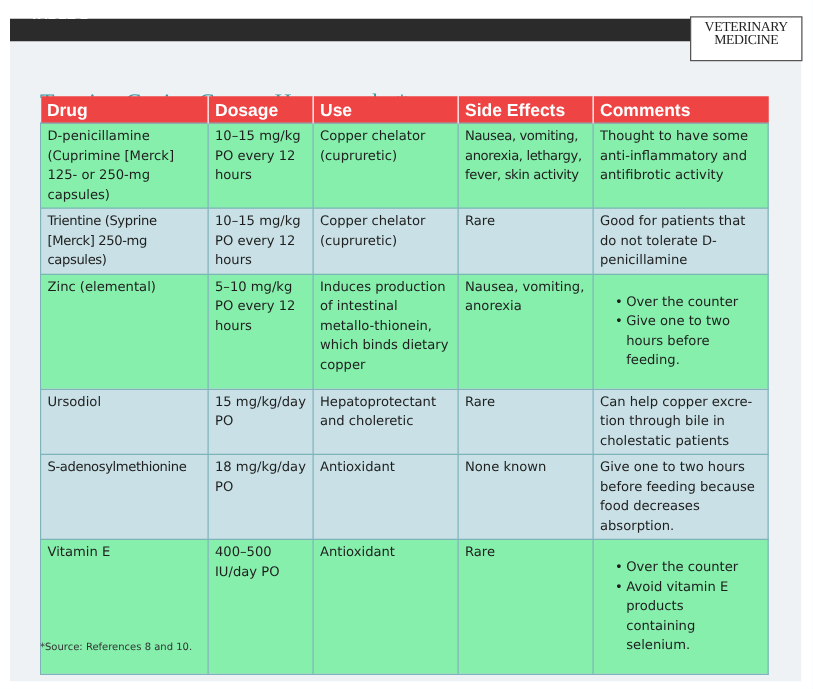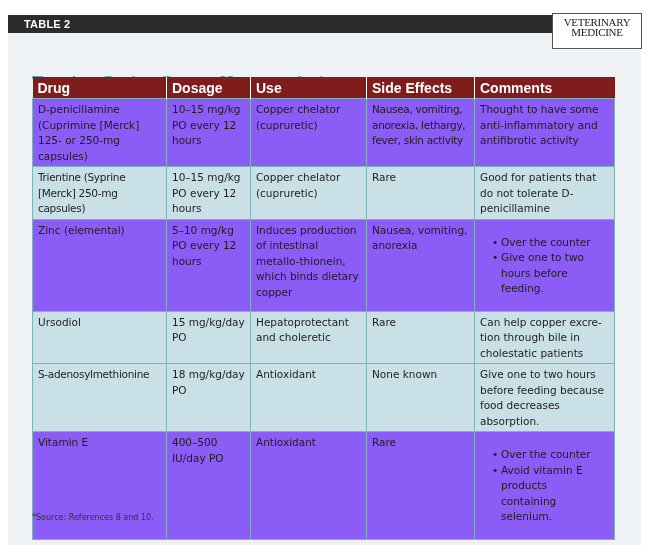--- a/index.html
+++ b/index.html
@@ -1,28 +1,28 @@
 <!DOCTYPE html>
 <html><head>
 <meta charset="utf-8">
 <style>
   html, body { margin: 0; padding: 0; background: #ffffff; }
   body { width: 650px; height: 551px; position: relative; overflow: hidden; font-family: "DejaVu Sans", sans-serif; }
   .panel { position: absolute; left: 8px; top: 15px; width: 633px; height: 530px; background: #eef2f5; }
   .topbar { position: absolute; left: 8px; top: 15px; width: 633px; height: 18px; background: #2b2b2b; }
-  .topbar-label { position: absolute; left: 24px; top: 16px; color: #ffffff; font-family: "Liberation Sans", sans-serif; font-weight: bold; font-size: 11px; line-height: 16px; letter-spacing: 0.2px; }
+  .topbar-label { position: absolute; left: 24px; top: 4px; color: #ffffff; font-family: "Liberation Sans", sans-serif; font-weight: bold; font-size: 11px; line-height: 16px; letter-spacing: 0.2px; }
   .logo { position: absolute; left: 552px; top: 13px; width: 90px; height: 36px; background: #ffffff; border: 1px solid #555; box-sizing: border-box; text-align: center; font-family: "Liberation Serif", serif; color: #222; font-size: 11px; line-height: 10px; padding-top: 3px; letter-spacing: -0.3px; }
   .logo div { margin: 0; }
   .title { position: absolute; left: 32px; top: 47px; color: #3e96a0; font-family: "Liberation Serif", serif; font-size: 19px; line-height: 22px; margin-top: 25px; }
   table { position: absolute; left: 32px; top: 77px; width: 582px; border-collapse: collapse; table-layout: fixed; font-family: "DejaVu Sans", sans-serif; font-size: 10.5px; color: #1e1e1e; }
-  th { background: #7f1d1d; color: #ffffff; font-family: "Liberation Sans", sans-serif; font-weight: bold; font-size: 14px; text-align: left; padding: 2px 5px; height: 17px; border-left: 1px solid #ffffff; }
+  th { background: #ef4444; color: #ffffff; font-family: "Liberation Sans", sans-serif; font-weight: bold; font-size: 14px; text-align: left; padding: 2px 5px; height: 17px; border-left: 1px solid #ffffff; }
   th:first-child { border-left: none; }
   td { vertical-align: top; padding: 3px 5px 2px 5px; border: 1px solid #7fb3ba; line-height: 15.5px; }
   tr.alt td { background: #c9e1e6; }
-  tr.plain td { background: #8b5cf6; }
+  tr.plain td { background: #86efac; }
   ul { margin: 12px; padding: 0; list-style: none; }
   li { position: relative; padding-left: 9px; }
   li::before { content: "\2022"; position: absolute; left: 0; top: 0; }
   .footnote { position: absolute; left: 32px; top: 513px; font-size: 8px; color: #333; font-family: "DejaVu Sans", sans-serif; }
 </style>
 </head>
 <body>
 
 <div class="panel"></div>
 <div class="topbar"></div>

